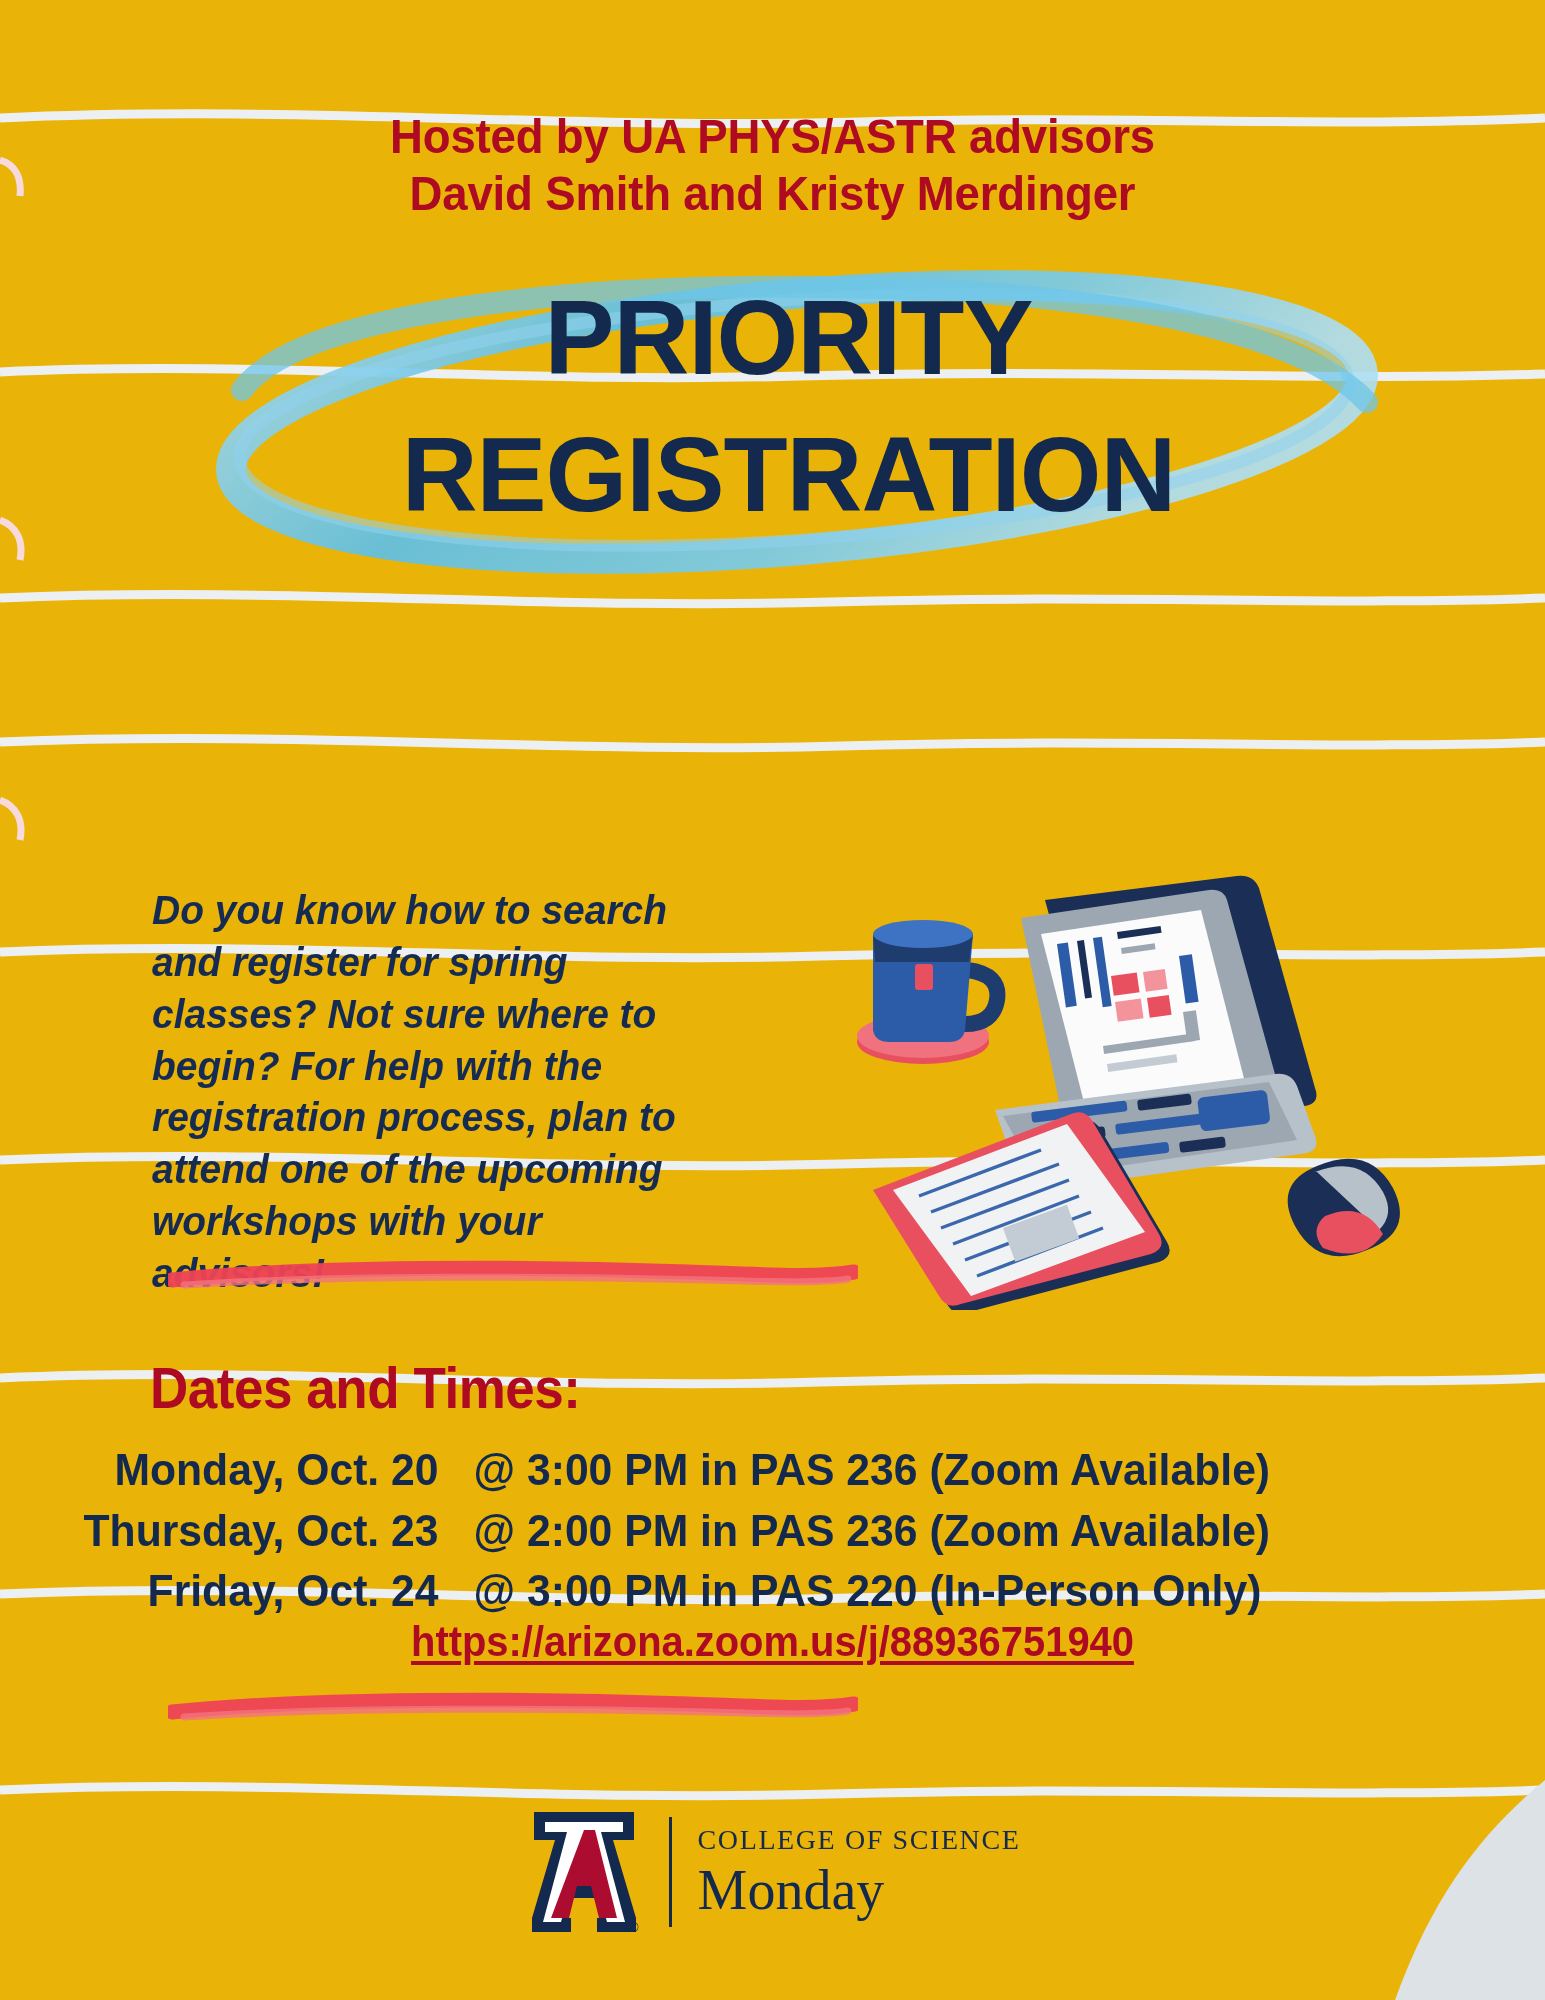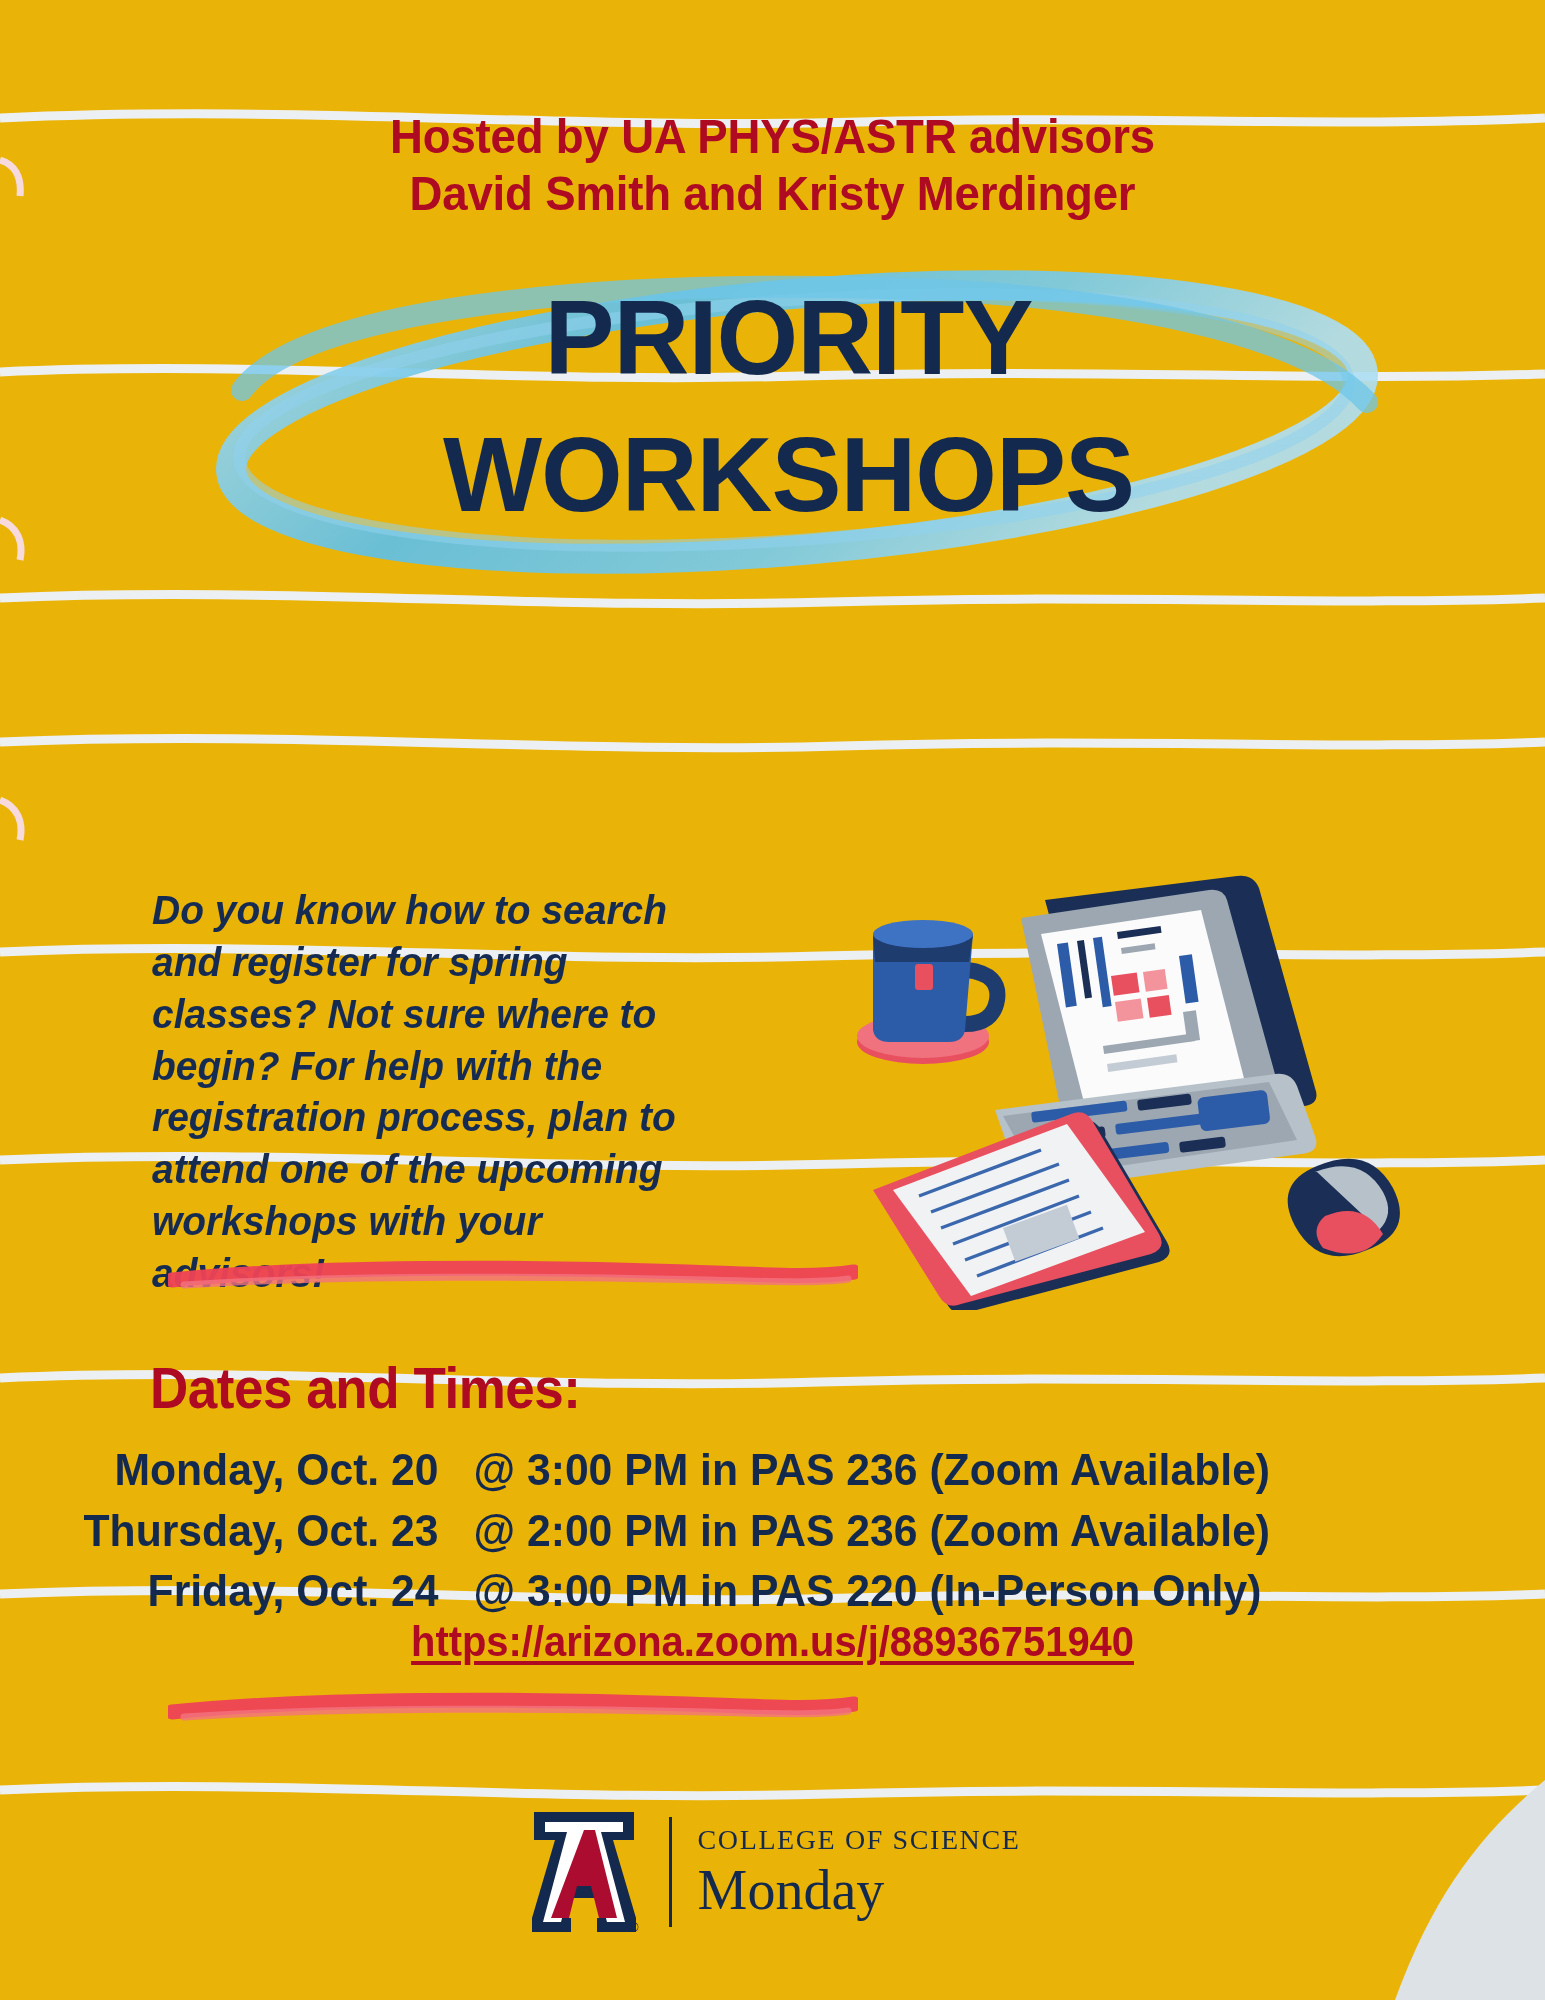--- a/index.html
+++ b/index.html
@@ -173,21 +173,21 @@
             <stop offset="100%" stop-color="#AEDEF2"></stop>
           </linearGradient>
         </defs>
         <ellipse cx="615" cy="152" rx="568" ry="128" fill="none" stroke="url(#bg1)" stroke-width="30" stroke-linecap="round" transform="rotate(-5 615 152)" opacity="0.92"></ellipse>
         <ellipse cx="612" cy="150" rx="556" ry="120" fill="none" stroke="#8FD2EF" stroke-width="12" stroke-linecap="round" transform="rotate(-4 612 150)" opacity="0.55"></ellipse>
         <path d="M60,120 C120,40 400,10 700,18 C930,24 1120,62 1185,132" fill="none" stroke="#6DC5E8" stroke-width="22" stroke-linecap="round" opacity="0.75"></path>
       </svg>
     </div>
     <div class="title-lines">
       <span class="title-line">PRIORITY</span>
-      <span class="title-line">WORKSHOPS</span>
+      <span class="title-line">REGISTRATION</span>
     </div>
   </div>
 
   <div class="lede">Do you know how to search and register for spring classes? Not sure where to begin? For help with the registration process, plan to attend one of the upcoming workshops with your advisors!</div>
 
   <div class="illo">
     <svg viewBox="0 0 580 450" xmlns="http://www.w3.org/2000/svg">
 
       <ellipse cx="78" cy="182" rx="66" ry="22" fill="#E8505F"></ellipse>
       <ellipse cx="78" cy="176" rx="66" ry="22" fill="#F0727E"></ellipse>

